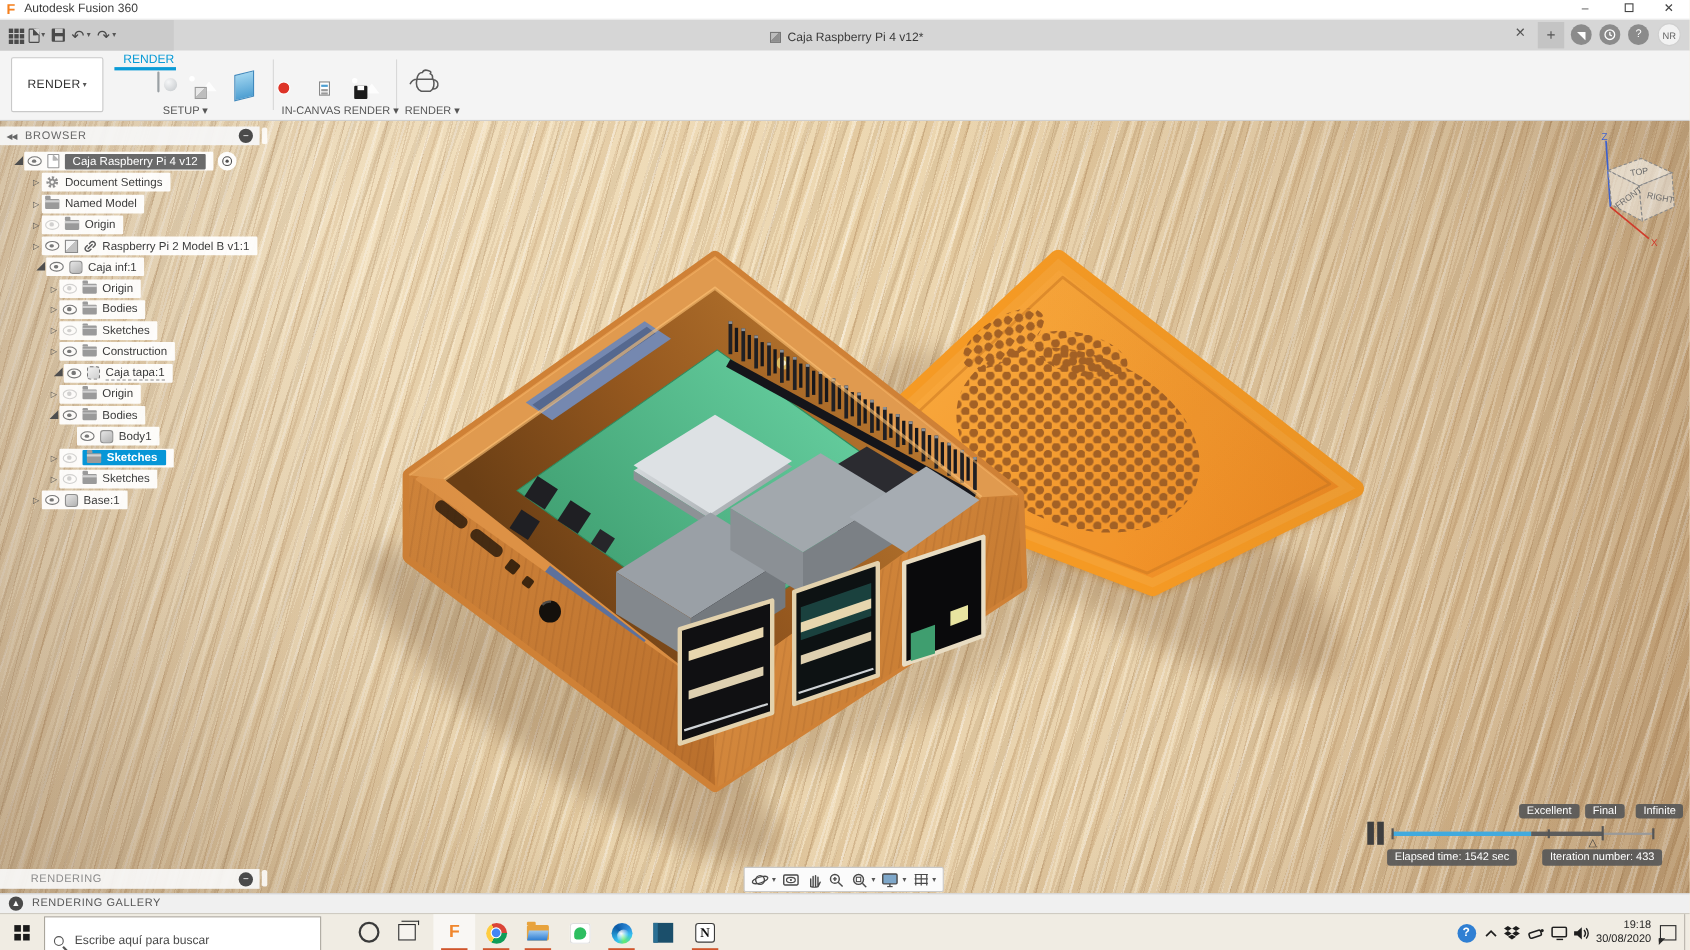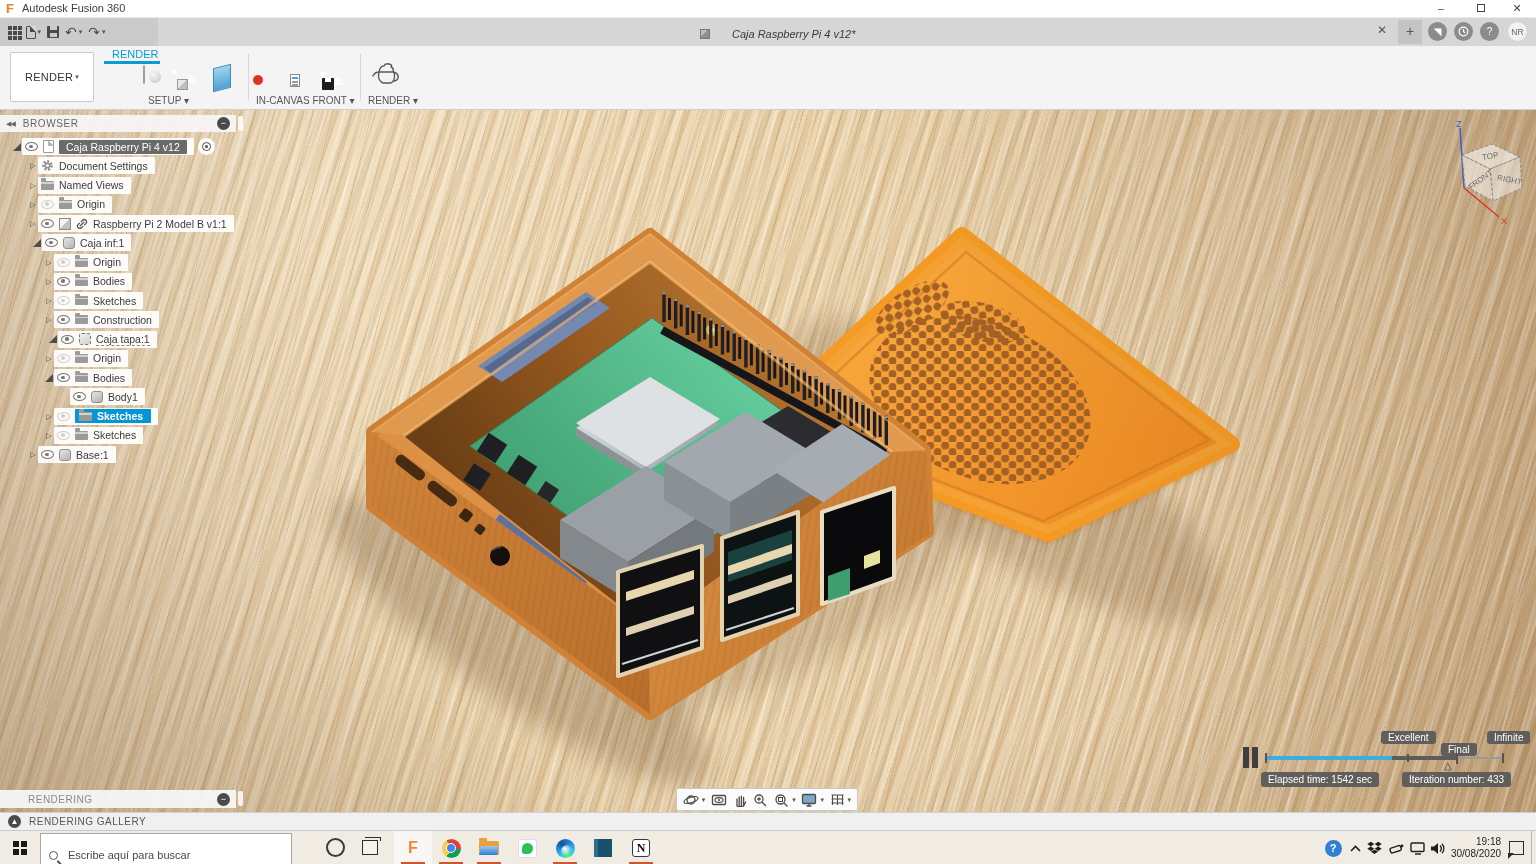--- a/index.html
+++ b/index.html
@@ -21,21 +21,21 @@
   .qicon{position:relative;display:flex;align-items:center;color:#4a4a4a;}
   #grid-icon{width:12px;height:12px;background:#4a4a4a;width:3.5px;height:3.5px;
     box-shadow:0 0 0 0 #4a4a4a,5px 0 #4a4a4a,10px 0 #4a4a4a,0 5px #4a4a4a,5px 5px #4a4a4a,10px 5px #4a4a4a,0 10px #4a4a4a,5px 10px #4a4a4a,10px 10px #4a4a4a;margin:0 8px 8px 0;}
   .pagecss{width:10px;height:13px;border:1.5px solid #4a4a4a;border-radius:1px;position:relative;background:#fff0;}
   .pagecss::after{content:"";position:absolute;right:-1px;top:-1px;border:3px solid #d6d6d6;border-left-color:#4a4a4a;border-bottom-color:#4a4a4a;}
   .floppy{width:12px;height:12px;background:#4a4a4a;border-radius:1px;position:relative;}
   .floppy::before{content:"";position:absolute;left:2.5px;top:0;width:7px;height:4px;background:#cbcbcb;}
   .floppy::after{content:"";position:absolute;left:2.5px;bottom:1px;width:7px;height:4.5px;background:#cbcbcb;}
   .caret{font-size:7px;color:#555;margin-left:2px;}
   .arrowch{font-size:14px;color:#4a4a4a;line-height:12px;}
-  #doc-tab{position:absolute;left:700px;top:4px;height:24px;display:flex;align-items:center;gap:22px;font-style:italic;}
+  #doc-tab{position:absolute;left:700px;top:4px;height:24px;display:flex;align-items:center;gap:6px;}
   #doc-cube{width:10px;height:10px;background:linear-gradient(135deg,#bdbdbd 40%,#8f8f8f 40%);border:1px solid #777;}
   #doc-tab-label{font-size:11px;color:#3a3a3a;}
   #tab-close{position:absolute;left:1377px;top:5px;font-size:12px;color:#555;}
   #tab-new{position:absolute;left:1398px;top:2px;width:24px;height:24px;background:#c4c4c4;text-align:center;line-height:22px;font-size:14px;color:#555;}
   .tabcirc{position:absolute;top:4px;width:19px;height:19px;border-radius:50%;background:#8b8b8b;color:#fff;
     display:flex;align-items:center;justify-content:center;font-size:10px;}
   #avatar{position:absolute;left:1507px;top:3px;width:21px;height:21px;border-radius:50%;background:#f2f2f2;
     border:1px solid #cfcfcf;color:#666;font-size:8.5px;display:flex;align-items:center;justify-content:center;}
 
   
@@ -248,21 +248,21 @@
         <i></i>
         <i></i>
         <i></i>
       </span></span>
   <span class="ricon imgicon" style="left:326px;top:22px;"><span class="floppy2"></span></span>
   <span class="rsep" style="left:360px;"></span>
   <svg id="teapot-svg" width="34" height="28" viewBox="0 0 34 28">
     <path d="M9 10 q-4 0 -6 4 M9 10 h14 q1 -4 -2 -5 q2 -2 -2 -3 q-4 -1 -5 2 q-4 0 -5 6 z M23 10 q6 1 5 6 q-1 3 -4 3 M9 10 q-2 8 4 11 h8 q5 -3 3 -11" fill="none" stroke="#5a5a5a" stroke-width="1.4" stroke-linejoin="round" stroke-linecap="round"></path>
   </svg>
   <span class="rlabel" style="left:148px;"><span>SETUP</span> ▾</span>
-  <span class="rlabel" style="left:256px;"><span>IN-CANVAS FRONT</span> ▾</span>
+  <span class="rlabel" style="left:256px;"><span>IN-CANVAS RENDER</span> ▾</span>
   <span class="rlabel" style="left:368px;"><span>RENDER</span> ▾</span>
 </div>
 
 <div id="canvas">
 
   <svg id="scene" width="1536" height="702" viewBox="0 110 1536 702">
     <defs>
       <filter id="blurBig" x="-40%" y="-40%" width="180%" height="180%">
           <feGaussianBlur stdDeviation="12"></feGaussianBlur>
         </filter>
@@ -489,21 +489,21 @@
               <circle cx="6.5" cy="6.5" r="4" fill="none" stroke="#8e8e8e" stroke-width="2.6" stroke-dasharray="2 1.6"></circle>
               <circle cx="6.5" cy="6.5" r="2.2" fill="none" stroke="#8e8e8e" stroke-width="1.4"></circle>
             </svg>
             <span class="lbl">Document Settings</span>
           </span>
         </div>
         <div class="brow" style="padding-left: 28px;">
           <span class="exp c">▷</span>
           <span class="chip">
             <span class="ico folder"></span>
-            <span class="lbl">Named Views</span>
+            <span class="lbl">Named Model</span>
           </span>
         </div>
         <div class="brow" style="padding-left: 28px;">
           <span class="exp c">▷</span>
           <span class="chip">
             <span class="ico eye off">
               <i></i>
             </span>
             <span class="ico folder"></span>
             <span class="lbl">Origin</span>
@@ -721,21 +721,21 @@
         <i></i>
       </span>
     <div class="track" style="left:31px;width:126px;background:#41aade;"></div>
     <div class="track" style="left:157px;width:65px;background:#5c5c5c;"></div>
     <div class="track" style="left:222px;width:46px;height:2px;top:27px;background:#9a9a9a;"></div>
     <span class="tick" style="left:30px;top:23px;height:10px;"></span>
     <span class="tick" style="left:172px;top:24px;height:8px;"></span>
     <span class="tick" style="left:221px;top:21px;height:13px;"></span>
     <span class="tick" style="left:267px;top:23px;height:10px;"></span>
     <span class="q-badge" style="left:146px;">Excellent</span>
-    <span class="q-badge" style="left:206px;margin-top:12px;">Final</span>
+    <span class="q-badge" style="left:206px;">Final</span>
     <span class="q-badge" style="left:252px;">Infinite</span>
     <span id="slider-marker">△</span>
     <span class="info-badge" style="left:26px;">Elapsed time: 1542 sec</span>
     <span class="info-badge" style="left:167px;">Iteration number: 433</span>
   </div>
 </div>
 
 <div id="gallery-bar">
   <span id="gallery-icon">▲</span>
   <span id="gallery-label">RENDERING GALLERY</span>

